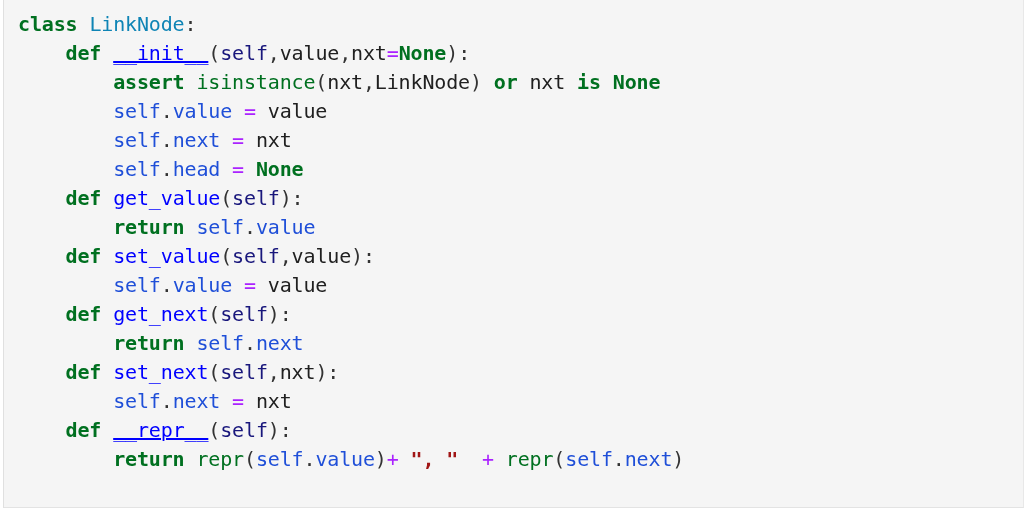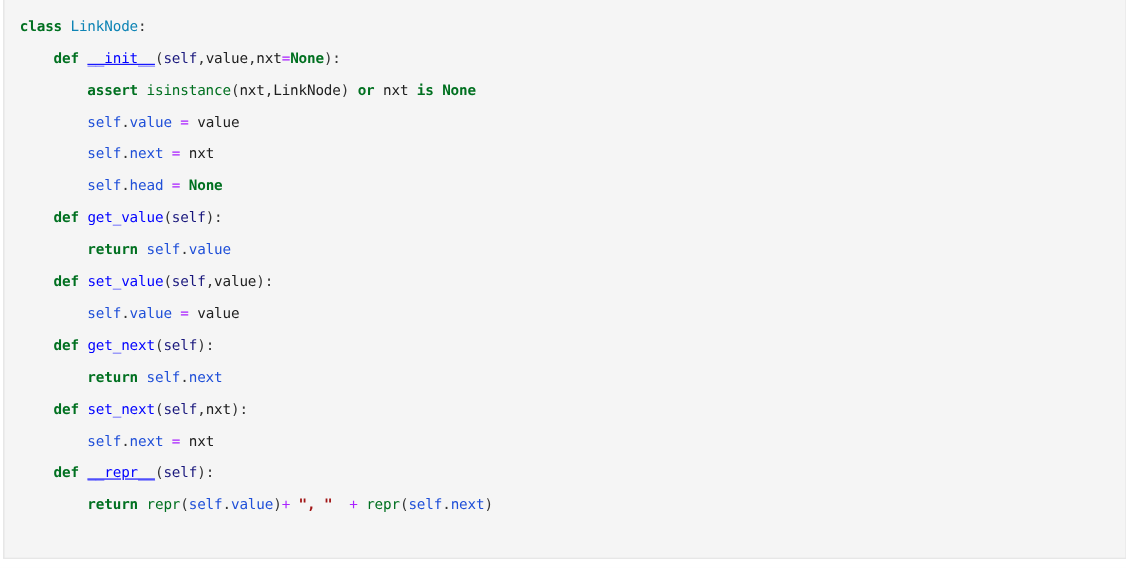--- a/index.html
+++ b/index.html
@@ -25,21 +25,21 @@
     border-right: 1px solid #e8e8e8;
     border-bottom: 1px solid #e3e3e3;
     box-sizing: border-box;
     overflow: hidden;
   }
 
   pre.code {
     margin: 0;
     padding: 10px 0 0 14px;
     font-family: "DejaVu Sans Mono", monospace;
-    font-size: 13px;
+    font-size: 20px;
     line-height: 29.0px;
     white-space: pre;
     color: #202020;
     letter-spacing: -0.15px;
   }
 
   
   .kw   { color: #007020; font-weight: bold; }            
   .kwc  { color: #007020; font-weight: bold; }            
   .nc   { color: #0e84b5; }                                

